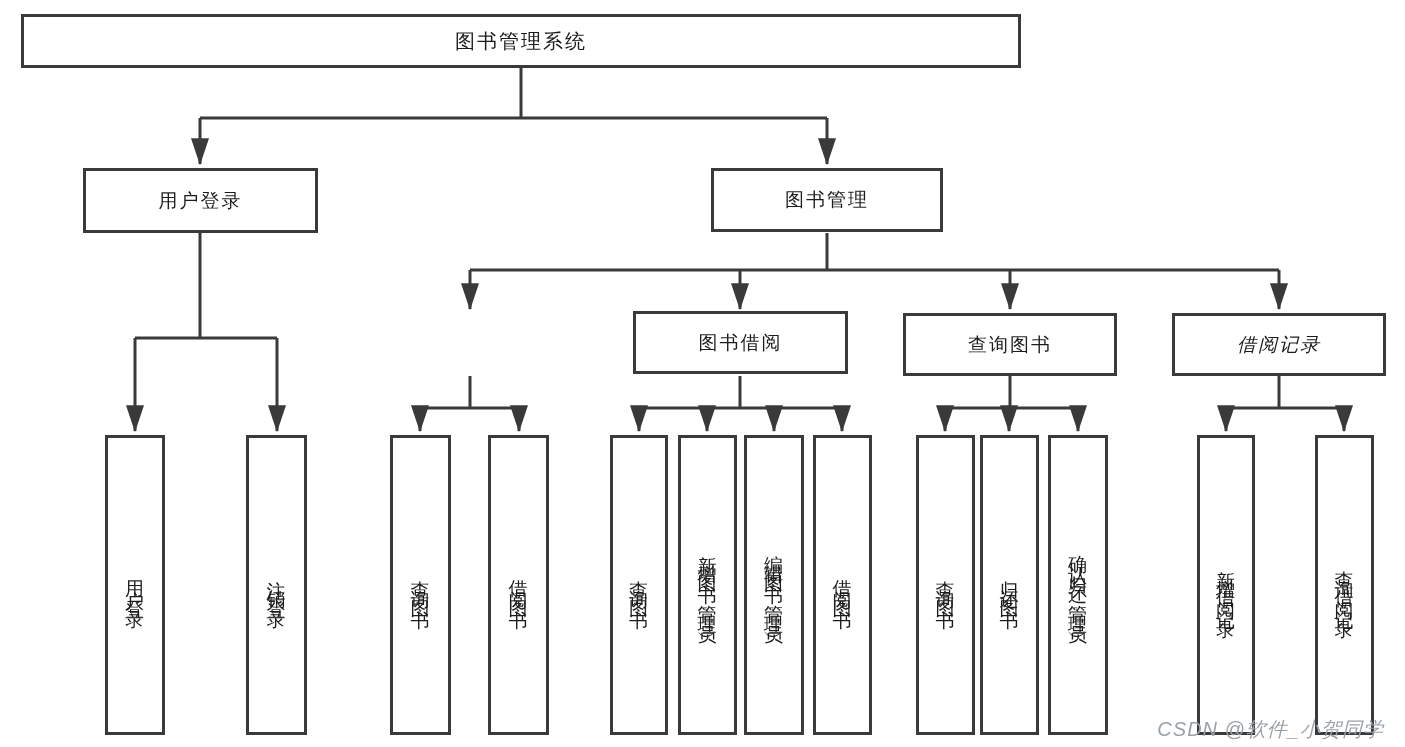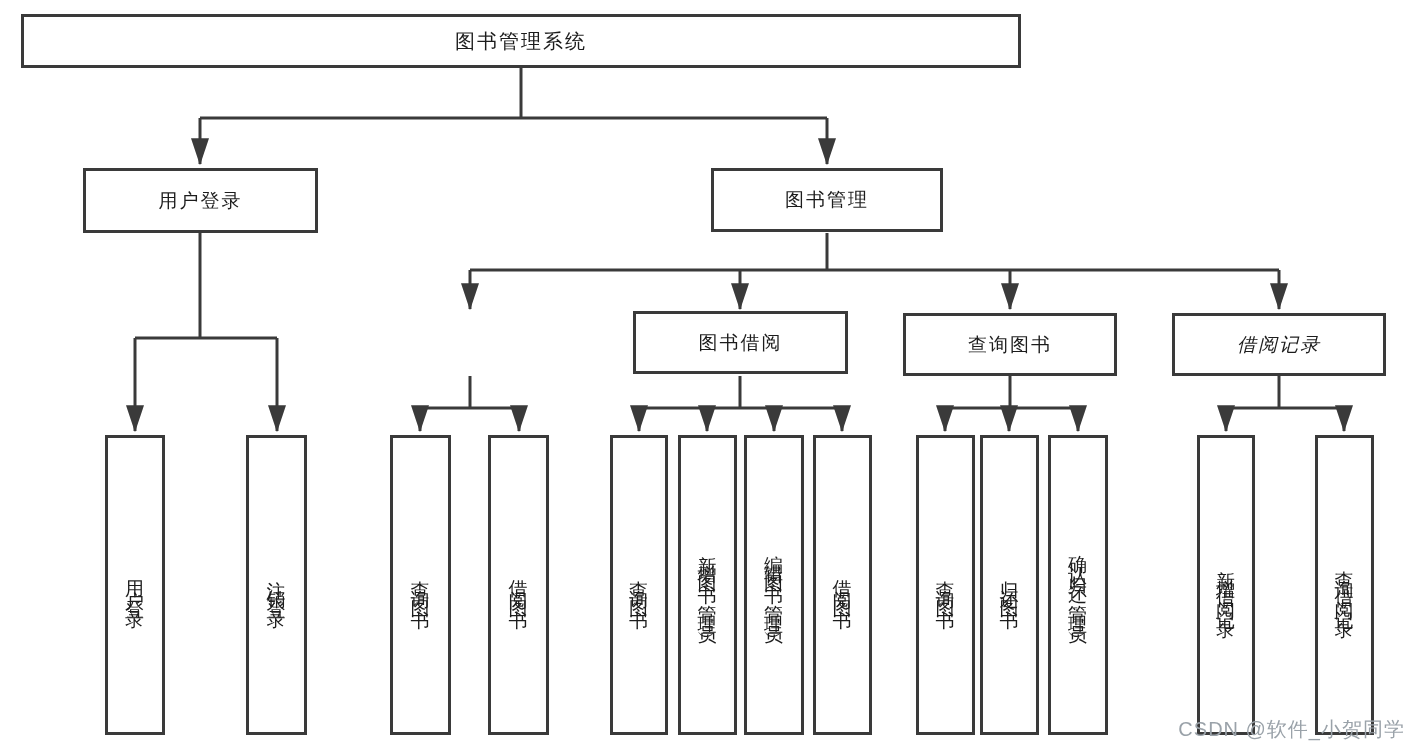--- a/index.html
+++ b/index.html
@@ -29,26 +29,27 @@
   .node.v{align-items:center;justify-content:center;}
   .node.v .label{
     writing-mode:vertical-rl;
     text-orientation:mixed;
     letter-spacing:10px;
     line-height:1;
     white-space:nowrap;
   }
   .watermark{
     position:absolute;
-    right:0;
+    right:21px;
     bottom:4px;
     color:#9aa2a9;
     font-size:20px;
     letter-spacing:1px;
     z-index:3;
+    font-style:italic;
   }
 </style>
 </head>
 <body>
 
 <div id="canvas">
 
   <svg id="wires" width="1405" height="747" viewBox="0 0 1405 747" xmlns="http://www.w3.org/2000/svg">
     <defs>
       <marker id="arw" markerWidth="9" markerHeight="6" refX="8.6" refY="3" orient="auto" markerUnits="strokeWidth">

